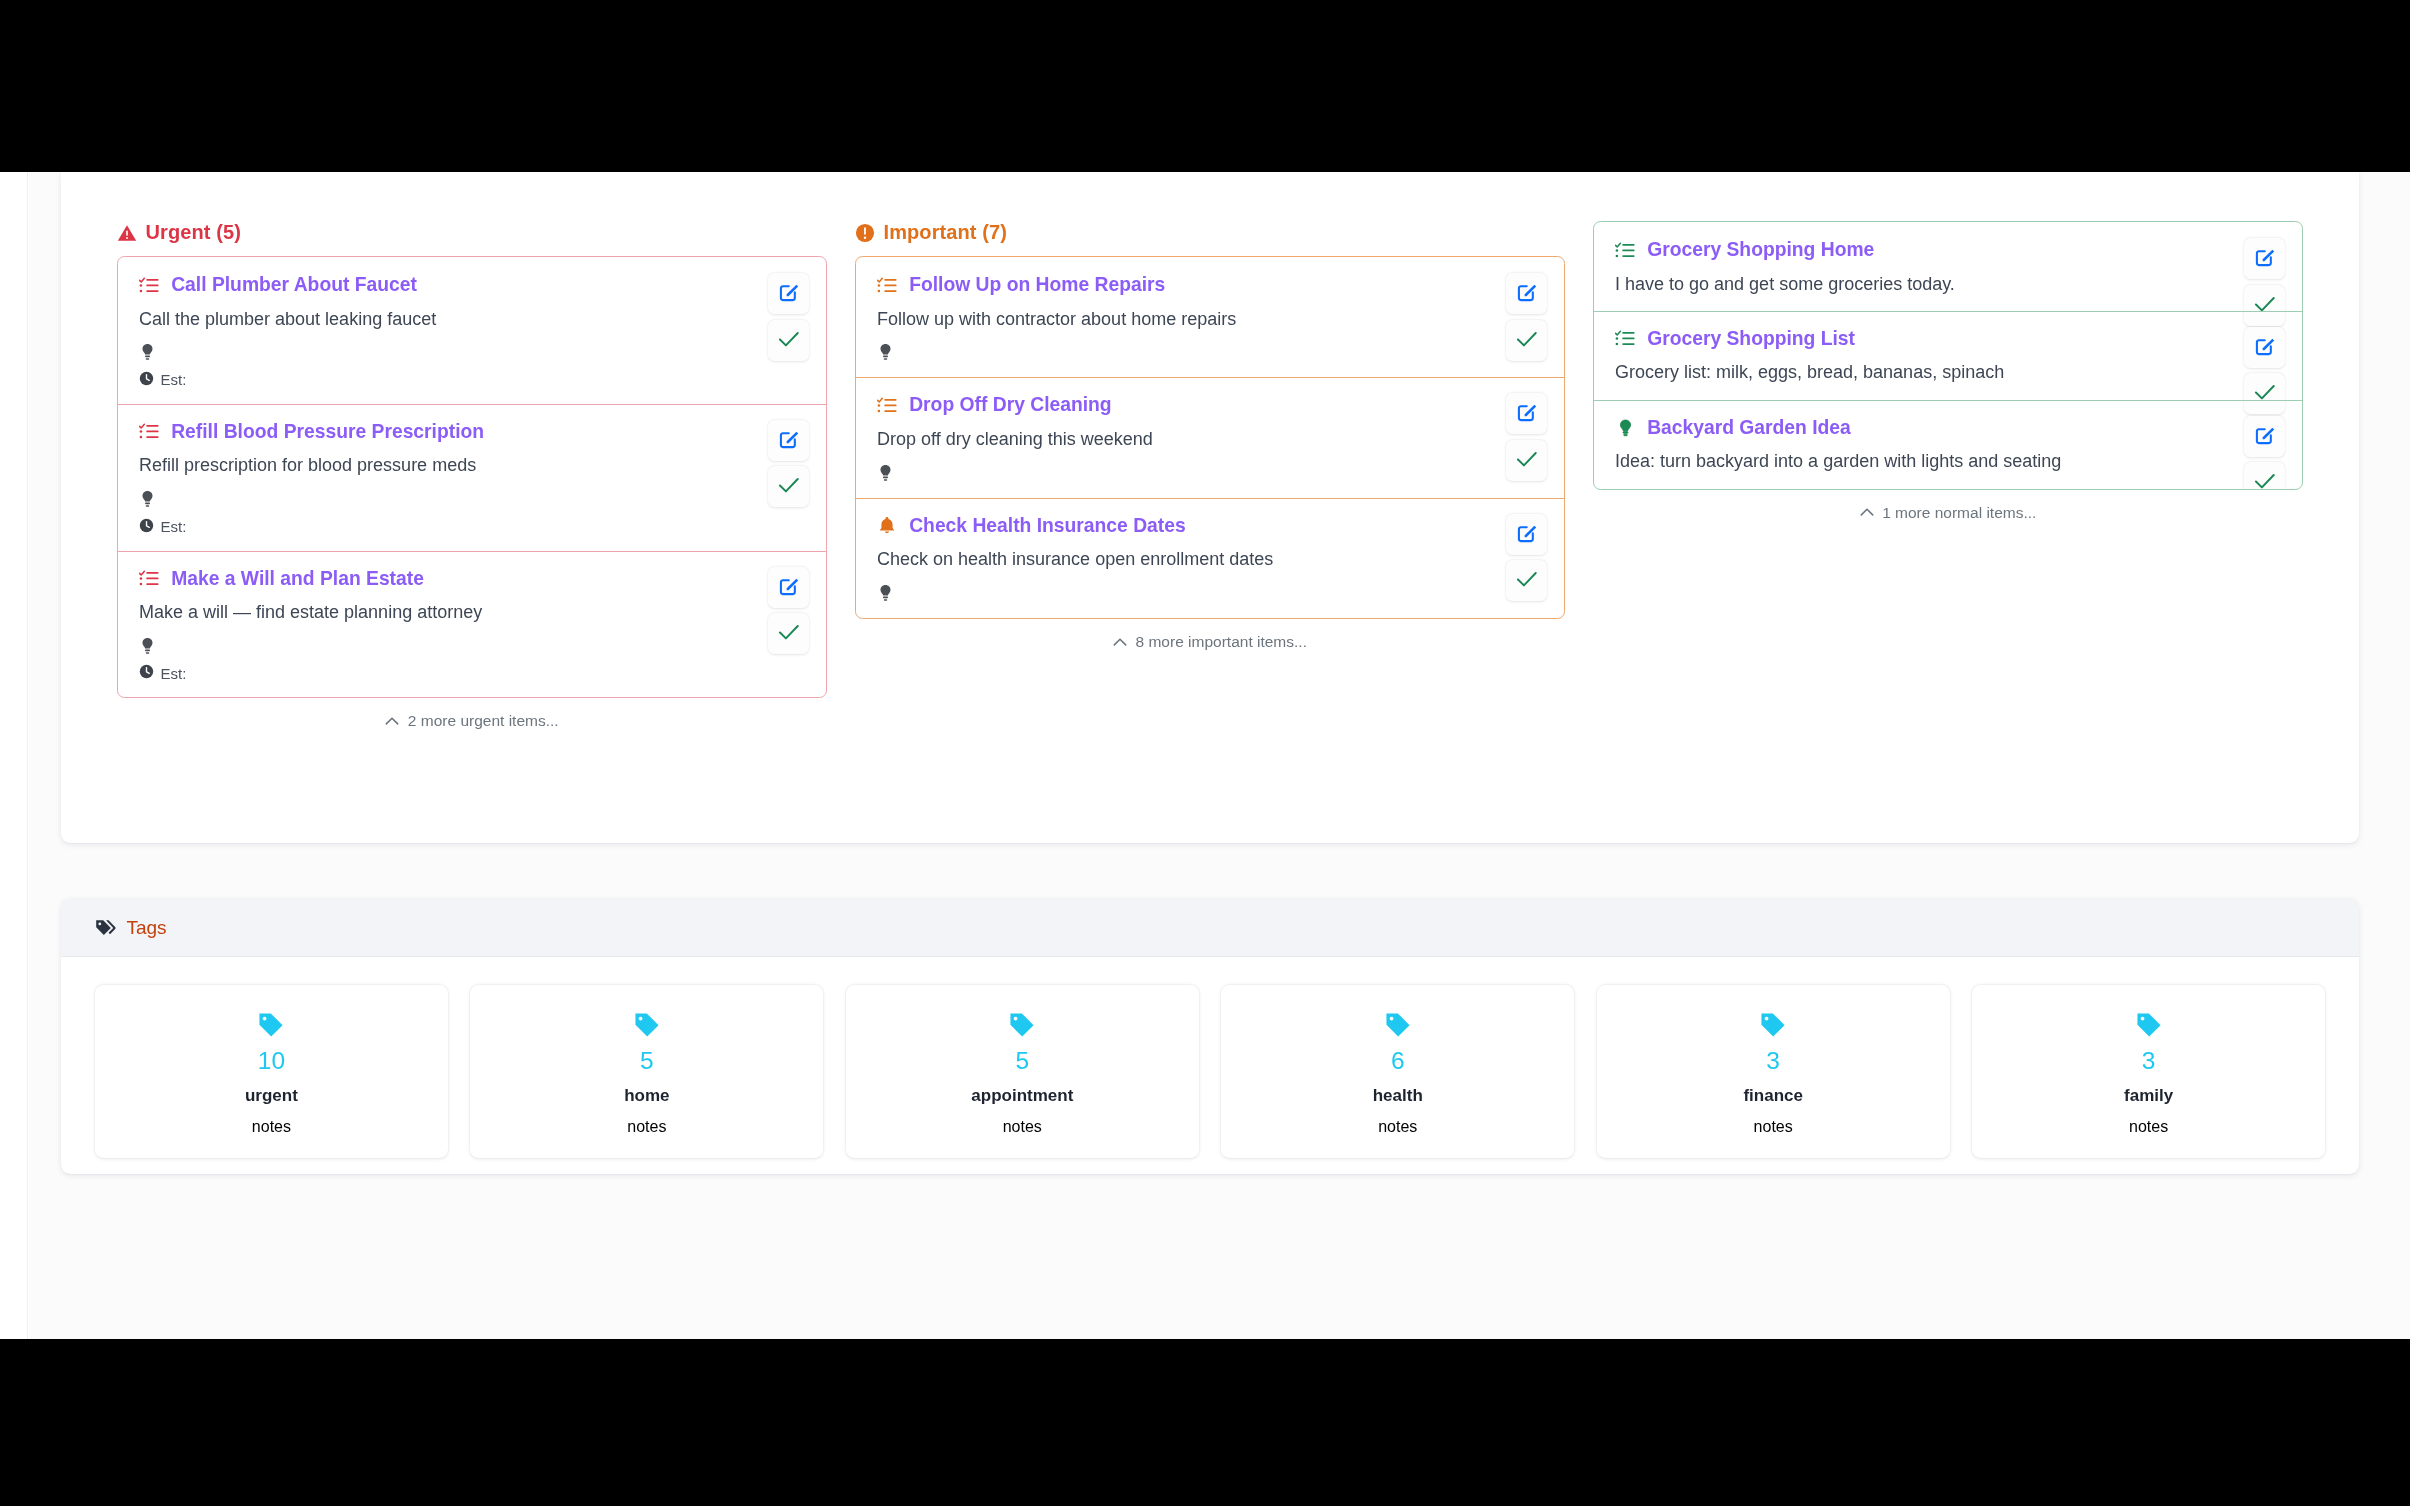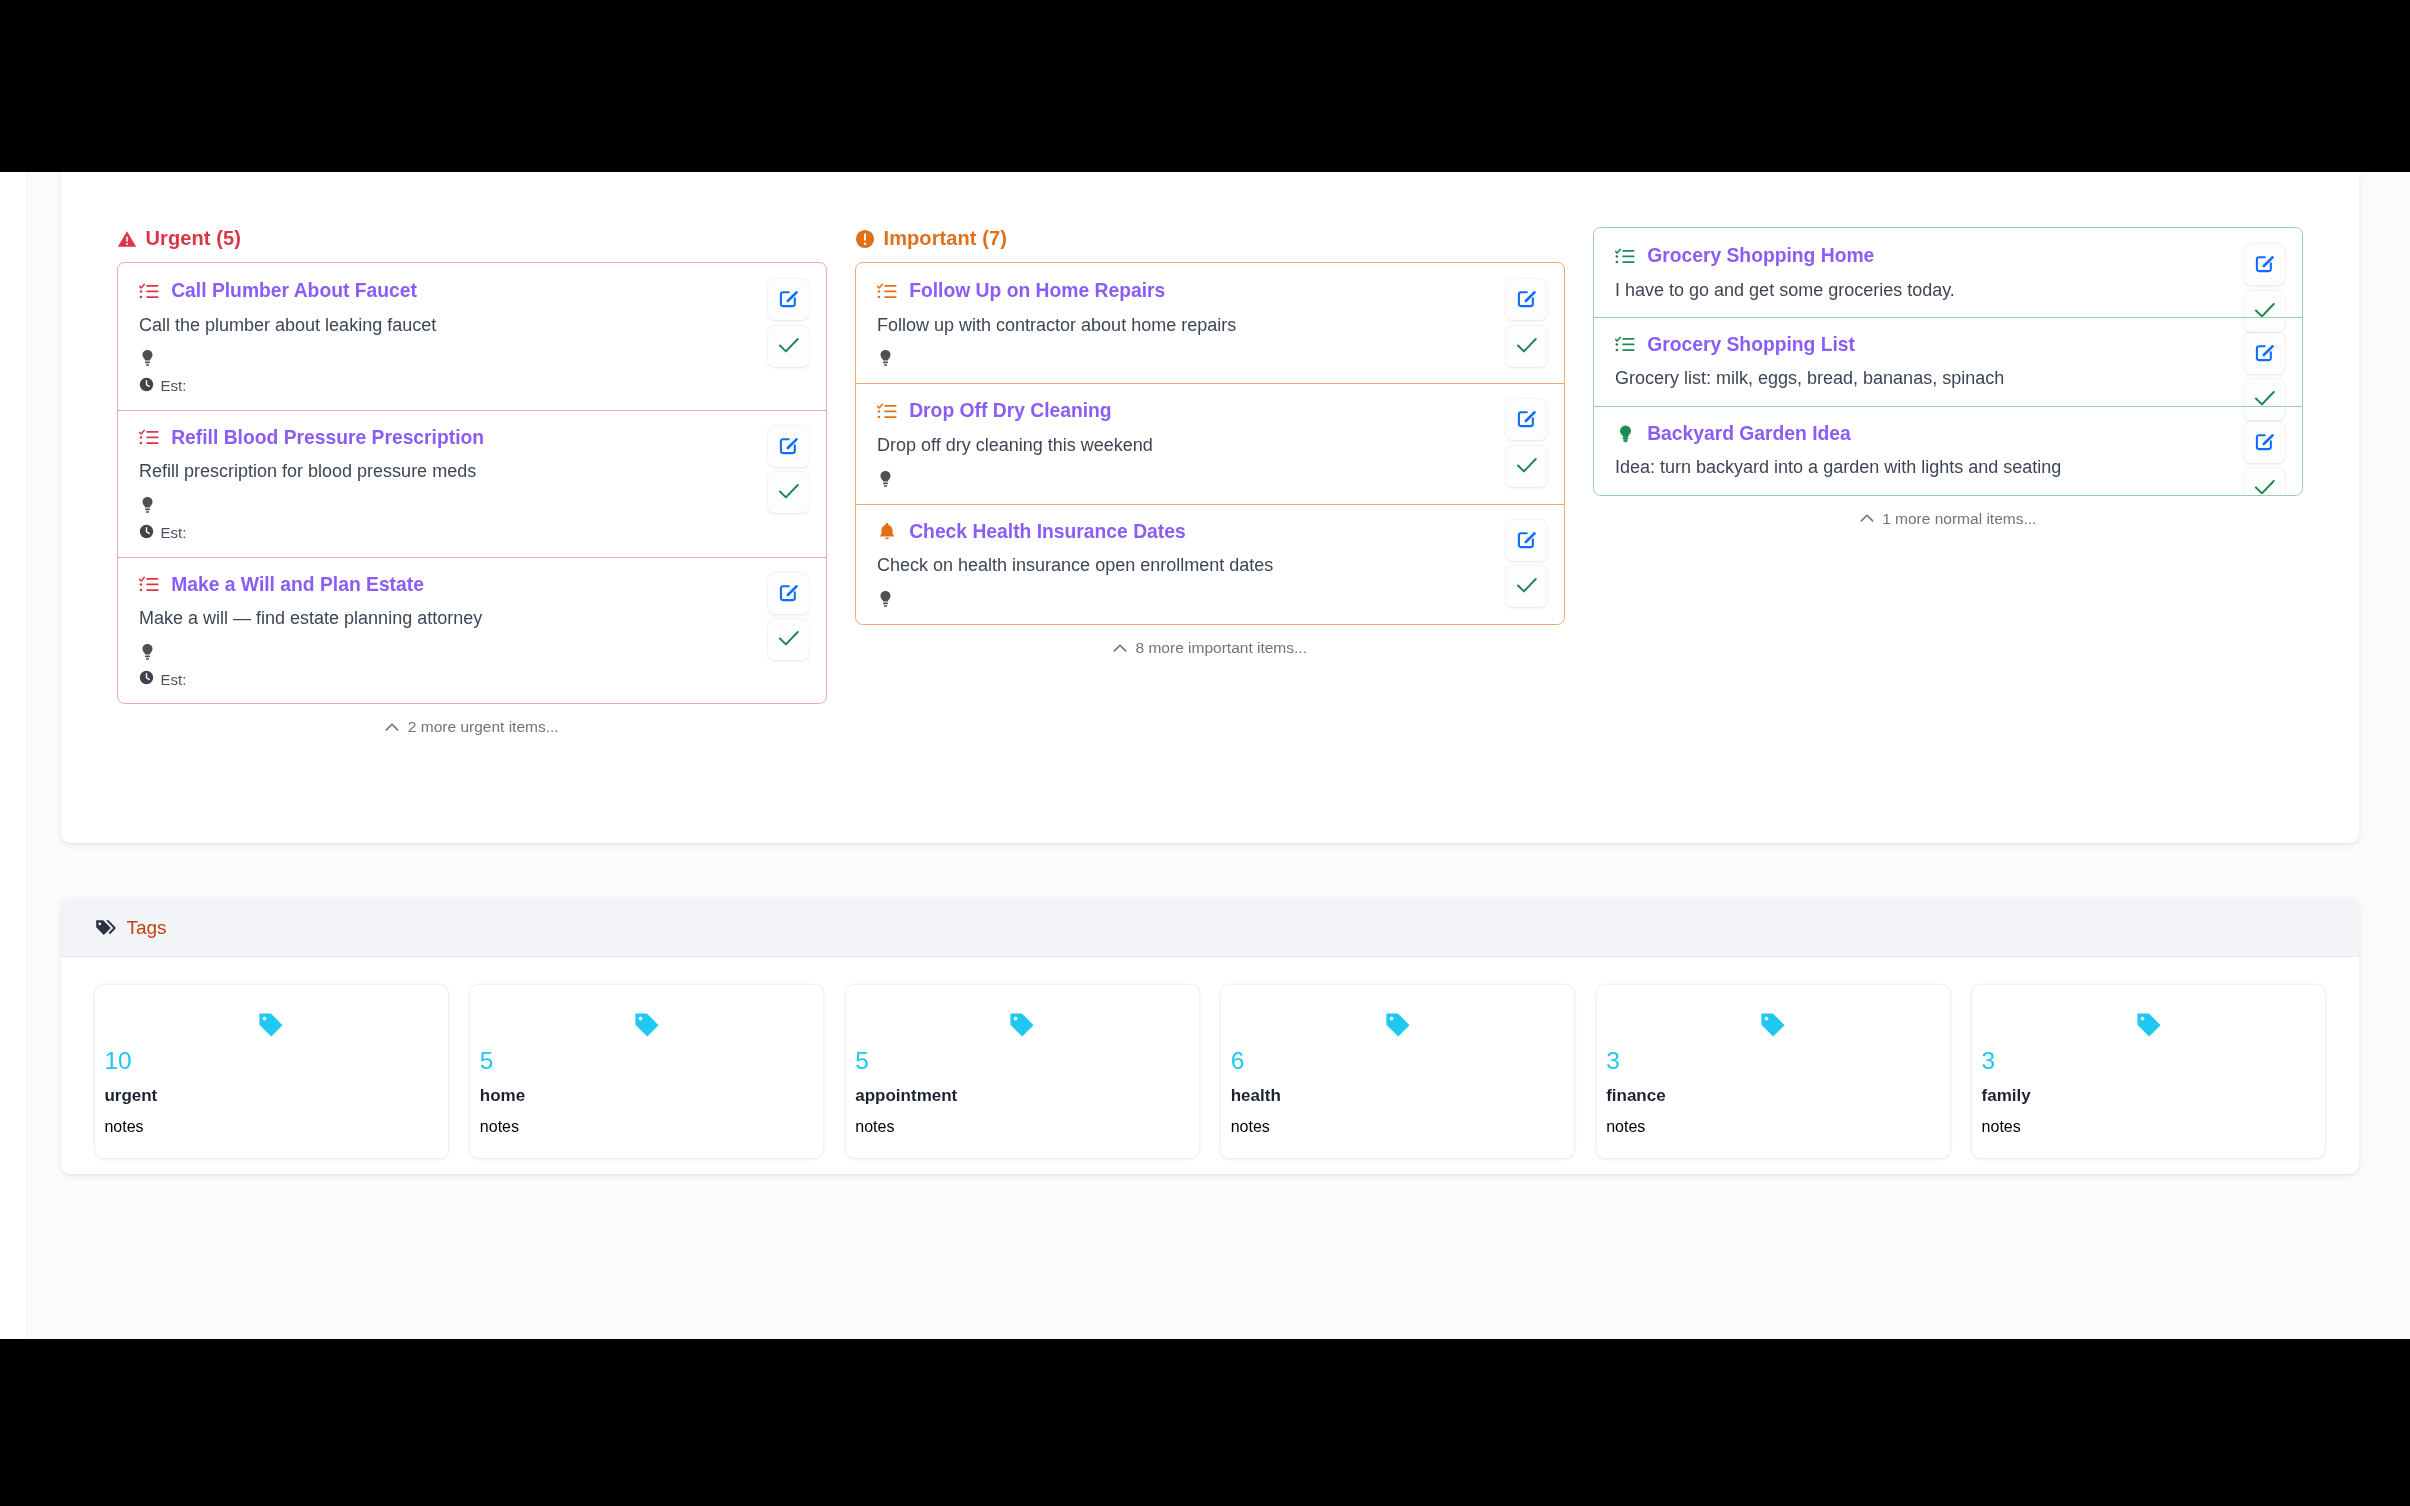--- a/index.html
+++ b/index.html
@@ -45,21 +45,20 @@
     position: absolute;
     left: 32px; top: 0px;
     width: 2298px; height: 671px;
     border-radius: 0 0 9.4px 9.4px;
   }
   .columns {
     position: absolute;
     left: 56px; top: 49px; right: 56px;
     display: flex;
     gap: 28px;
-    margin-top: 6px;
   }
   .col { flex: 1 1 0; min-width: 0; }
 
   .col-head {
     display: flex; align-items: center; gap: 8.5px;
     font-size: 20px; font-weight: 600;
     margin-bottom: 12.2px;
     letter-spacing: 0.1px;
   }
   .col-head .ic { display: inline-flex; width: 20px; height: 20px; align-items: center; justify-content: center; }
@@ -166,20 +165,21 @@
     display: flex;
     gap: 22.6px;
     padding: 28px 34px 34px 34px;
   }
   .tag-card {
     flex: 1 1 0;
     background: #ffffff;
     border-radius: 8.5px;
     box-shadow: 0 0.9px 3.8px rgba(20,25,40,.10), 0 0 0 0.9px rgba(20,25,40,.025);
     padding: 23.5px 9.4px 22.6px 9.4px;
+    text-align: center;
     cursor: pointer;
   }
   .tag-icon { height: 32px; display: flex; align-items: center; justify-content: center; }
   .tag-icon svg { fill: #1ec8f0; }
   .tag-count { margin-top: 8.5px; font-size: 24.5px; color: #1ec8f0; line-height: 1; }
   .tag-name { margin-top: 12.2px; font-size: 17px; font-weight: 700; color: #1d2430; }
   .tag-sub { margin-top: 12.2px; font-size: 16px; color: #000000; }
 </style>
 </head>
 <body>

